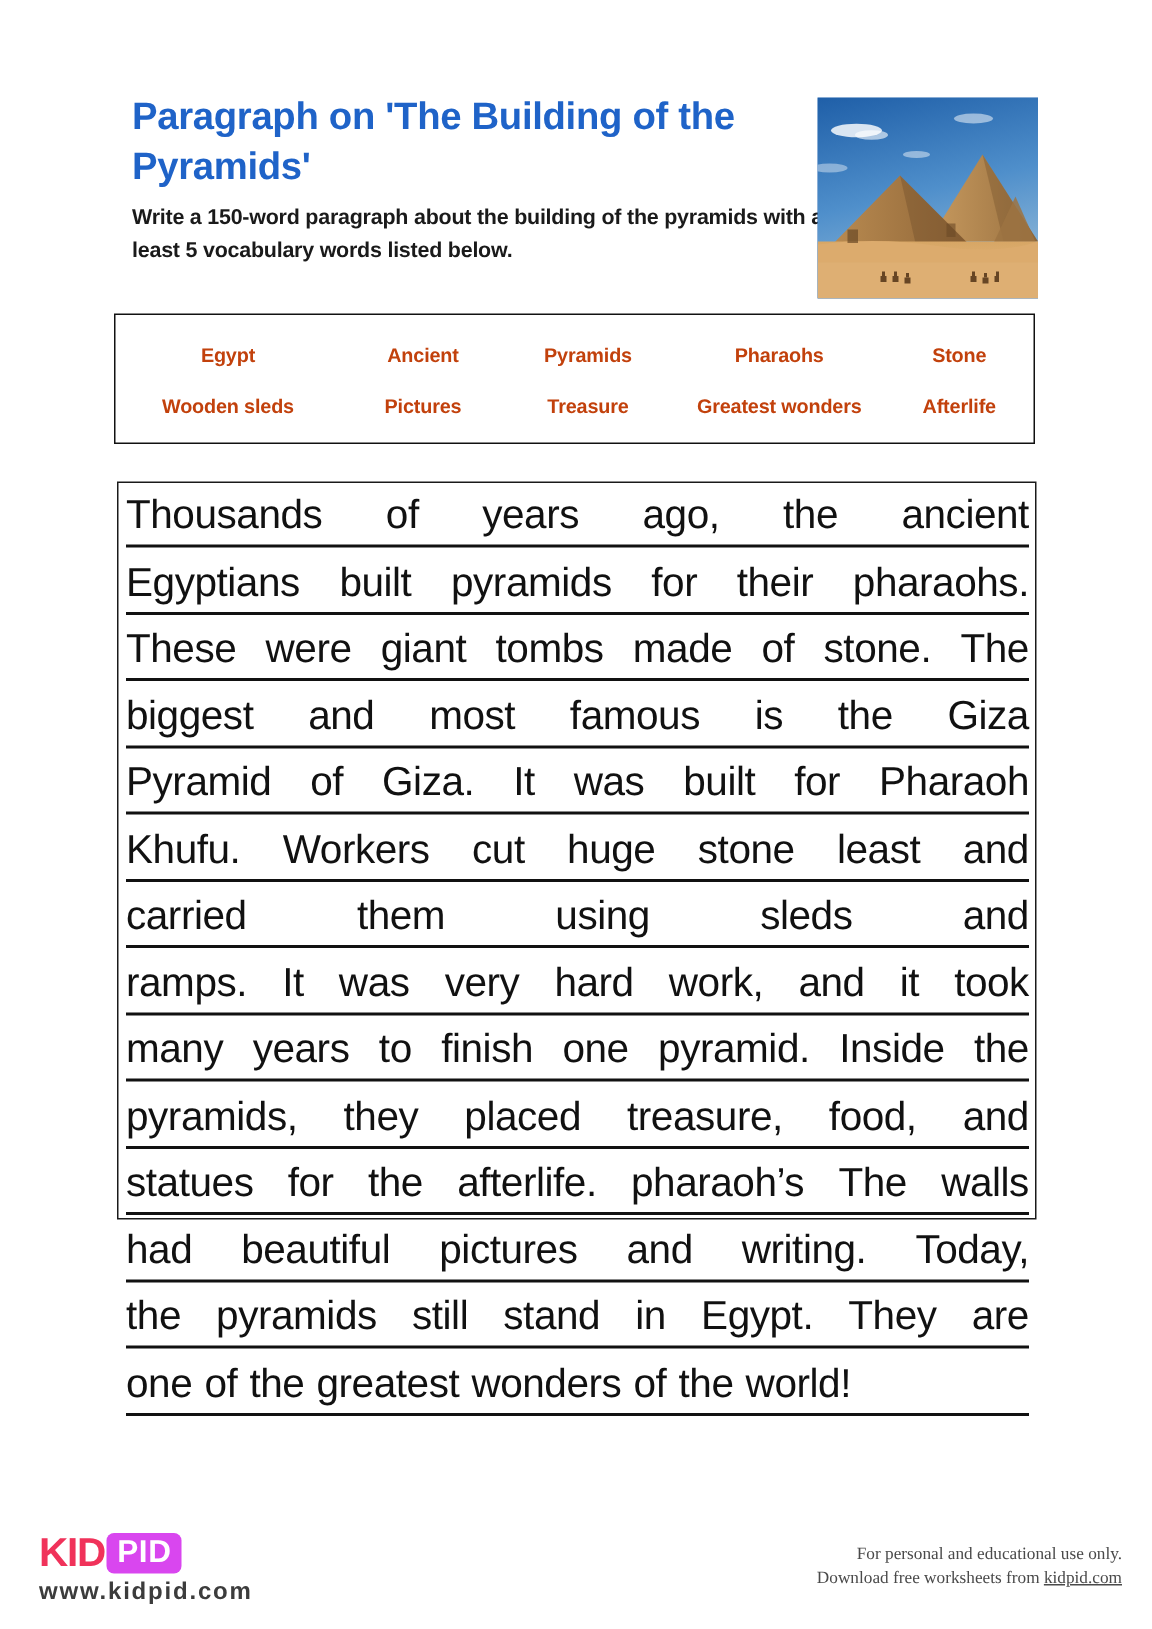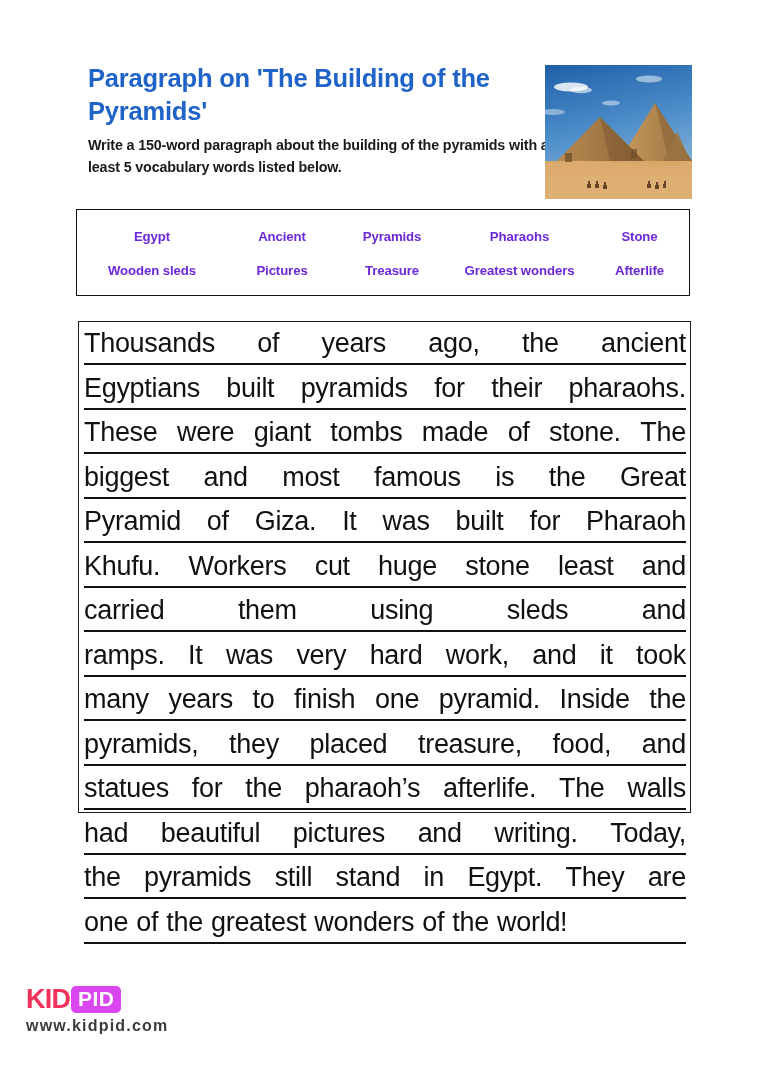--- a/index.html
+++ b/index.html
@@ -79,21 +79,21 @@
     box-sizing: border-box;
   }
   .vocab-row {
     display: flex;
     align-items: center;
     height: 34px;
   }
   .vocab-cell {
     font-size: 13.2px;
     font-weight: 700;
-    color: #6d28d9;
+    color: #c2410c;
     text-align: center;
     letter-spacing: -0.1px;
     white-space: nowrap;
   }
   .vocab-row .vocab-cell:nth-child(1) { width: 150px; }
   .vocab-row .vocab-cell:nth-child(2) { width: 110px; }
   .vocab-row .vocab-cell:nth-child(3) { width: 110px; }
   .vocab-row .vocab-cell:nth-child(4) { width: 145px; }
   .vocab-row .vocab-cell:nth-child(5) { width: 95px; }
 
@@ -136,21 +136,21 @@
   }
   .answer-line .line-text.last {
     justify-content: flex-start;
   }
   .answer-line .line-text.last .word + .word { margin-left: 0.30em; }
 
   
   .footer {
     position: absolute;
     left: 0;
-    top: 976px;
+    top: 1012px;
     width: 768px;
     height: 74px;
   }
   .logo {
     position: absolute;
     left: 26px;
     top: 8px;
   }
   .logo-word {
     display: flex;
@@ -315,21 +315,21 @@
         </div>
       </div>
       <div class="answer-line">
         <div class="line-text justify">
           <span class="word">biggest</span>
           <span class="word">and</span>
           <span class="word">most</span>
           <span class="word">famous</span>
           <span class="word">is</span>
           <span class="word">the</span>
-          <span class="word">Great</span>
+          <span class="word">Giza</span>
         </div>
       </div>
       <div class="answer-line">
         <div class="line-text justify">
           <span class="word">Pyramid</span>
           <span class="word">of</span>
           <span class="word">Giza.</span>
           <span class="word">It</span>
           <span class="word">was</span>
           <span class="word">built</span>
@@ -390,22 +390,22 @@
           <span class="word">treasure,</span>
           <span class="word">food,</span>
           <span class="word">and</span>
         </div>
       </div>
       <div class="answer-line">
         <div class="line-text justify">
           <span class="word">statues</span>
           <span class="word">for</span>
           <span class="word">the</span>
+          <span class="word">afterlife.</span>
           <span class="word">pharaoh’s</span>
-          <span class="word">afterlife.</span>
           <span class="word">The</span>
           <span class="word">walls</span>
         </div>
       </div>
       <div class="answer-line">
         <div class="line-text justify">
           <span class="word">had</span>
           <span class="word">beautiful</span>
           <span class="word">pictures</span>
           <span class="word">and</span>
@@ -442,13 +442,17 @@
 
 <div class="footer">
   <div class="logo">
     <div class="logo-word">
       <span class="logo-kid">KID</span>
       <span class="logo-pid">PID</span>
     </div>
     <div class="logo-url">www.kidpid.com</div>
   </div>
 
+  <div class="fineprint">
+    <div>For personal and educational use only.</div>
+    <div><span>Download free worksheets from </span><a class="link" href="#">kidpid.com</a></div>
+  </div>
 </div>
 
 </body></html>

